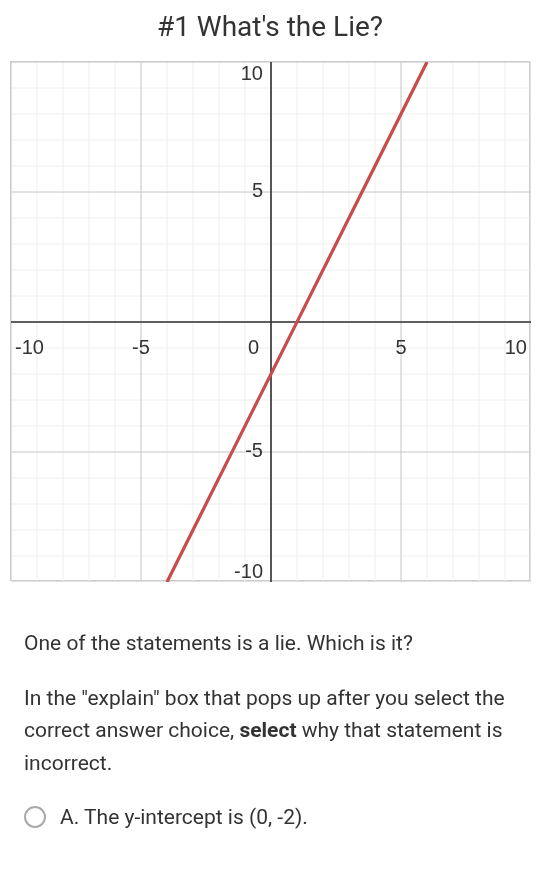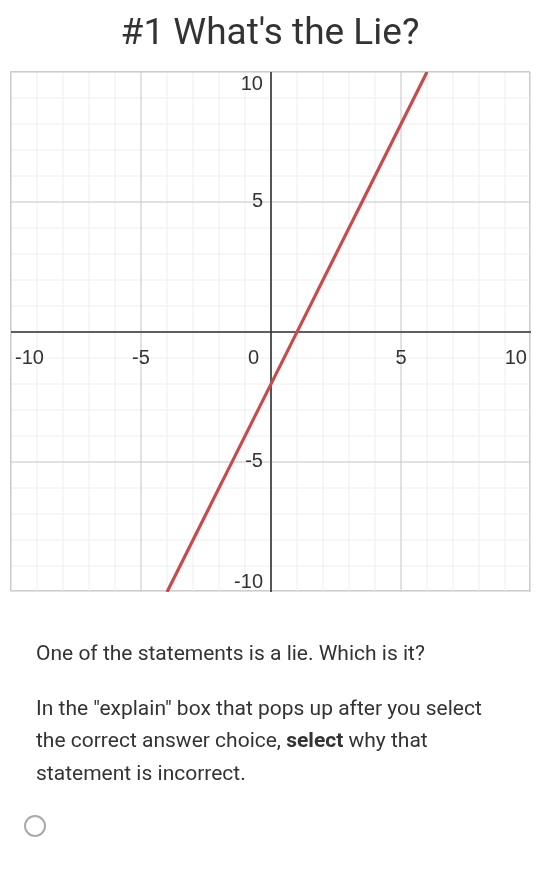--- a/index.html
+++ b/index.html
@@ -5,39 +5,38 @@
     * { box-sizing: border-box; margin: 0; padding: 0; }
     body {
       font-family: -apple-system, BlinkMacSystemFont, "Segoe UI", Roboto, Helvetica, Arial, sans-serif;
       background: #fff;
       width: 540px;
       padding: 0;
       color: #333;
     }
     .title {
       text-align: center;
-      font-size: 37px;
+      font-size: 28px;
       font-weight: 400;
       color: #333;
       padding: 10px 0 18px 0;
     }
     .chart-wrap {
       width: 520px;
       height: 520px;
       margin: 0 auto;
       position: relative;
       border: 1px solid #ccc;
     }
     .chart-svg { display: block; }
     .qtext {
       padding: 46px 24px 0 24px;
       font-size: 21px;
       line-height: 1.55;
       color: #333;
-      margin-left: 12px;
     }
     .qtext p { margin-bottom: 22px; }
     .qtext strong { font-weight: 700; }
     .option-row {
       display: flex;
       align-items: center;
       gap: 14px;
       padding: 4px 24px 0 24px;
     }
     .radio-circle {
@@ -138,13 +137,14 @@
 
 <div class="qtext">
   <p>One of the statements is a lie. Which is it?</p>
   <p>
     <span>In the "explain" box that pops up after you select the correct answer choice, </span><strong>select</strong><span> why that statement is incorrect.</span>
   </p>
 </div>
 
 <div class="option-row">
   <span class="radio-circle"></span>
+  <span class="option-label">A. The y-intercept is (0, -2).</span>
 </div>
 
 </body></html>

